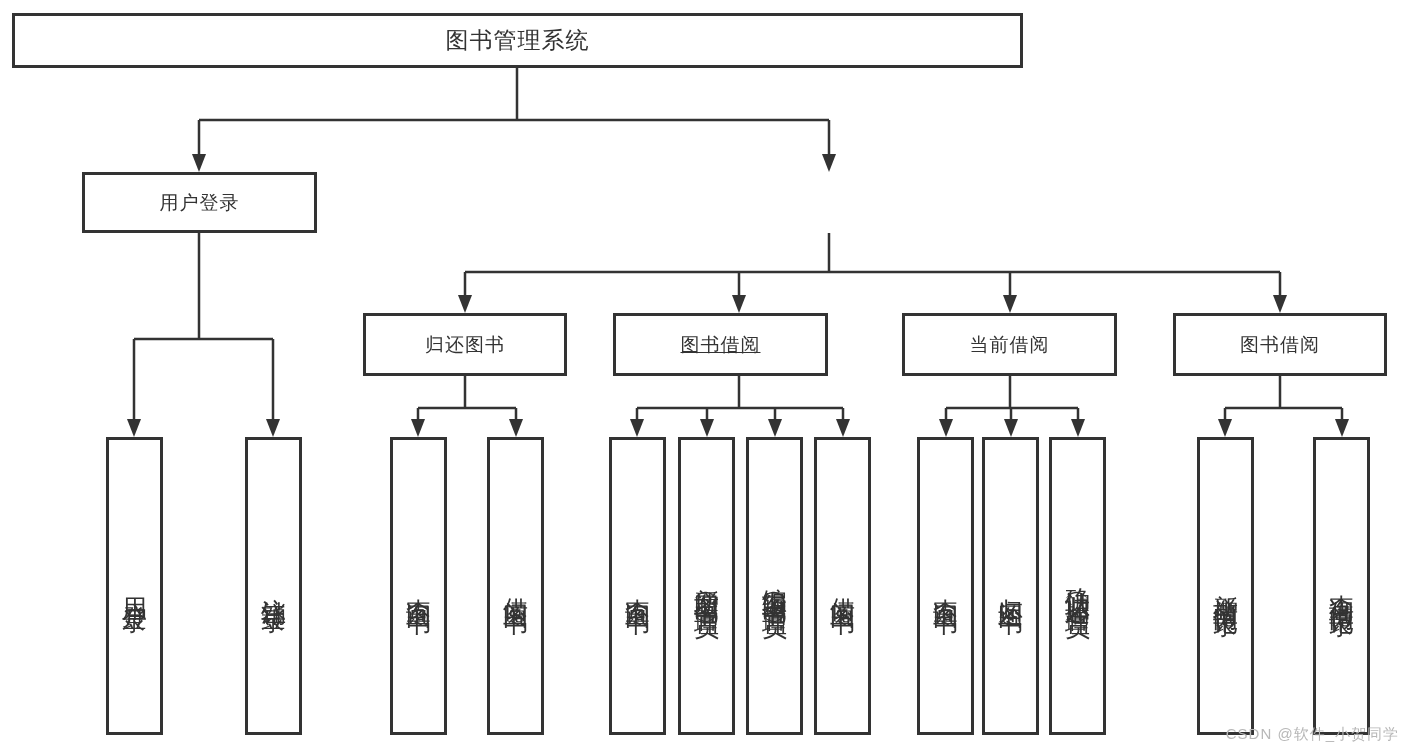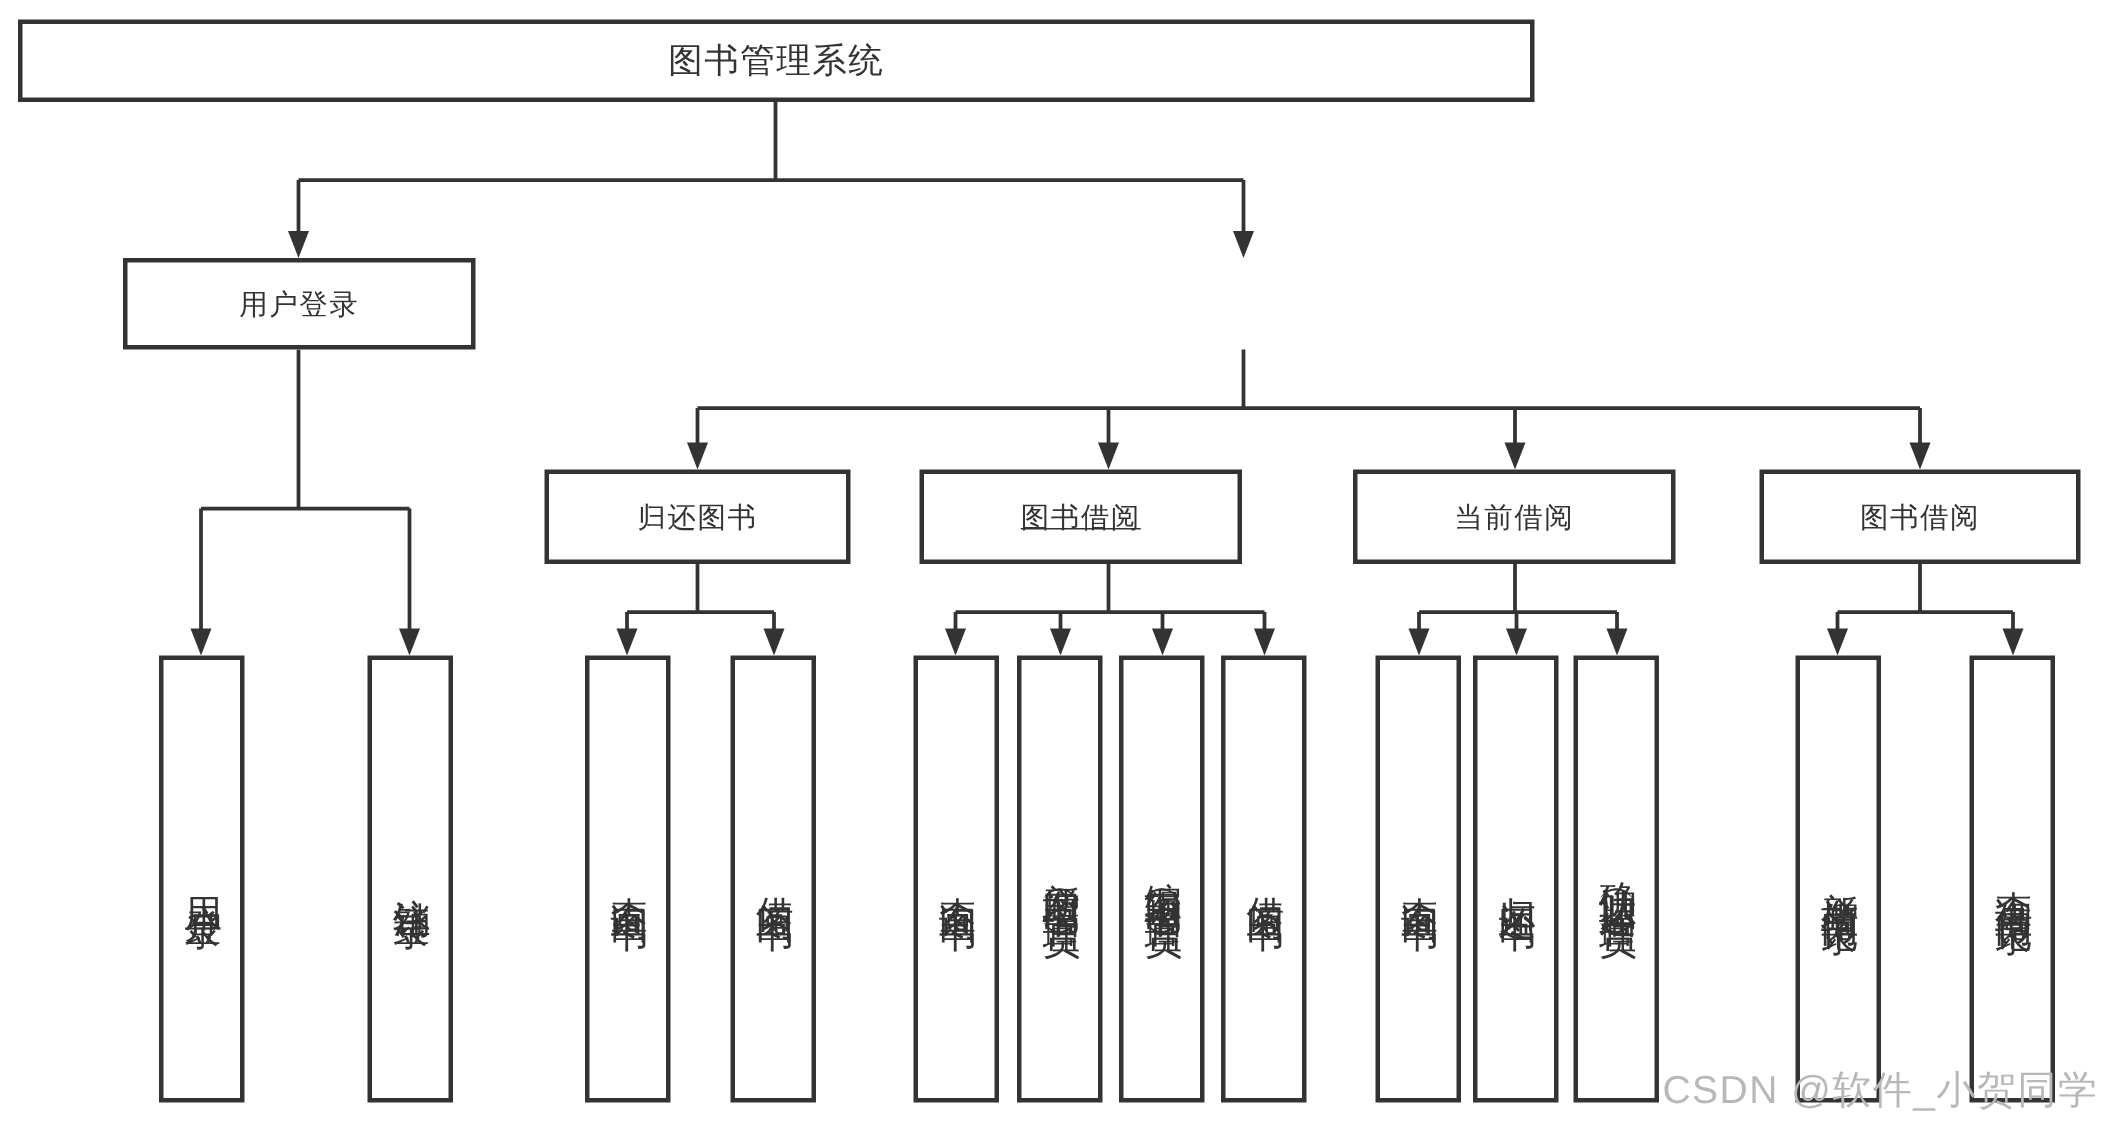--- a/index.html
+++ b/index.html
@@ -59,21 +59,21 @@
     align-items: center;
     justify-content: center;
     font-size: 25px;
     letter-spacing: 4px;
     line-height: 1;
   }
   .watermark {
     position: absolute;
     right: 6px;
     bottom: 3px;
-    font-size: 26px;
+    font-size: 15px;
     color: #b8b8b8;
     letter-spacing: 1px;
     z-index: 5;
   }
   svg .wire { stroke: #333333; stroke-width: 2.5; fill: none; }
   svg .head { fill: #333333; stroke: none; }
 </style>
 </head>
 <body>
 

